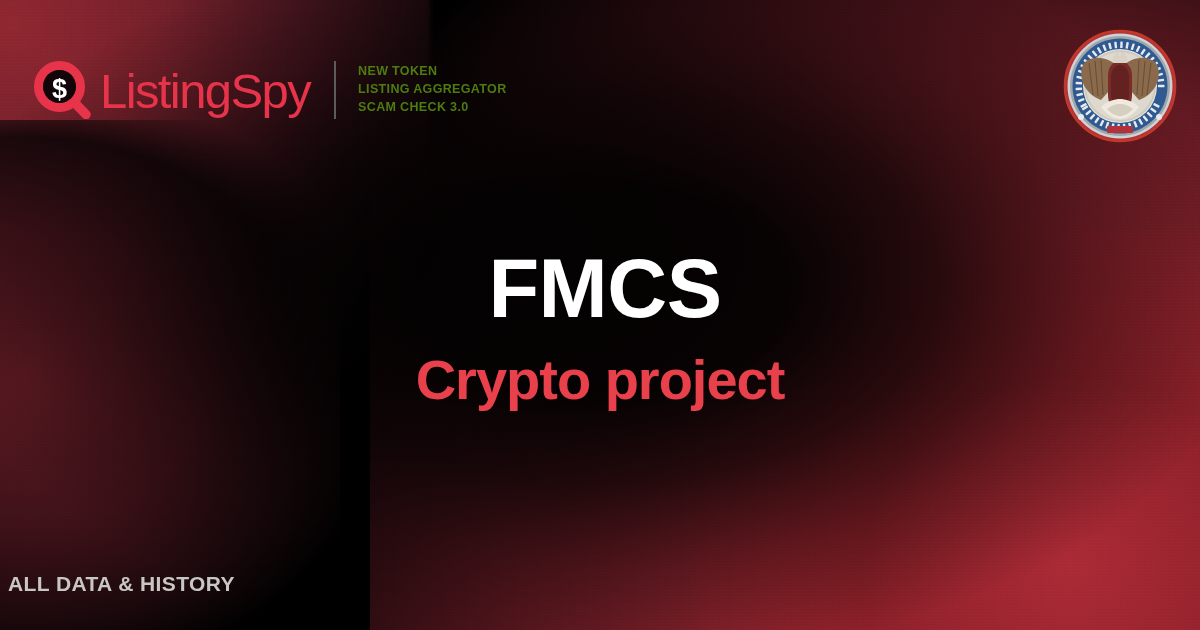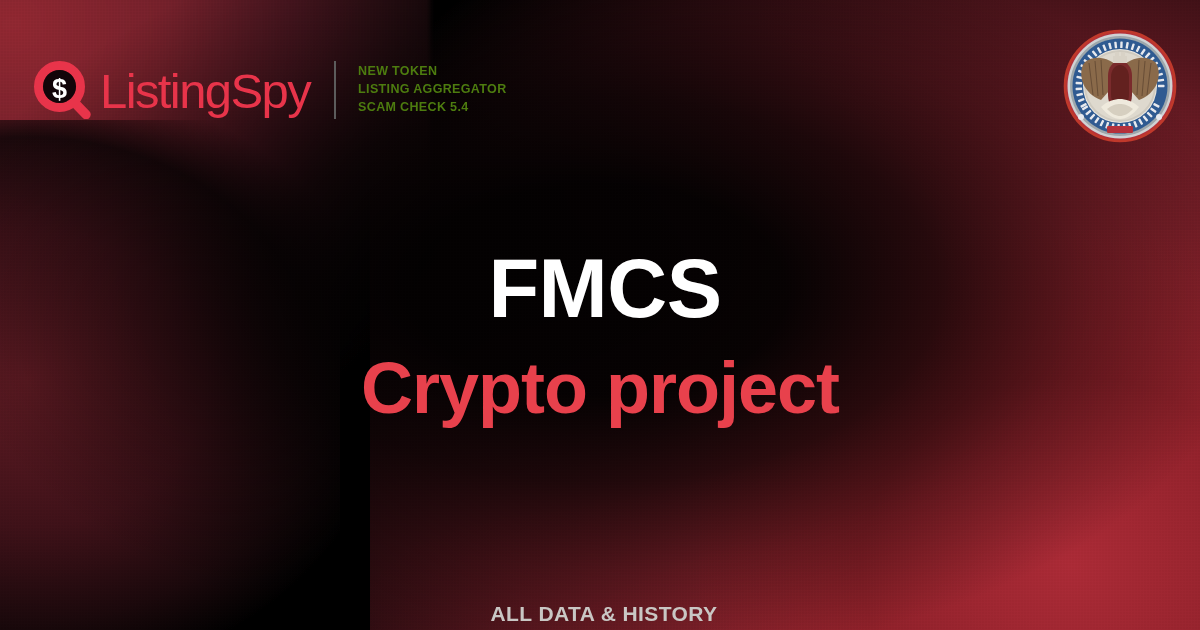--- a/index.html
+++ b/index.html
@@ -173,37 +173,36 @@
   .token-symbol {
     font-size: 83px;
     font-weight: bold;
     color: #ffffff;
     line-height: 1;
     letter-spacing: -0.5px;
     margin: 0;
     padding-left: 10px;
   }
   .token-kind {
-    font-size: 72px;
+    font-size: 56px;
     font-weight: bold;
     color: #e8414c;
     line-height: 1;
     letter-spacing: -1px;
     margin: 22px 0 0 0;
   }
 
   
   .footer {
     position: absolute;
     left: 8px;
     right: 0;
     top: 572px;
-    text-align: center;
+    text-align: left;
     z-index: 5;
-    margin-top: 30px;
   }
   .footer-text {
     font-size: 21px;
     font-weight: bold;
     color: #c9c7c4;
     letter-spacing: 0.4px;
   }
 </style>
 </head>
 <body>
@@ -233,21 +232,21 @@
       <text x="25.5" y="36.5" text-anchor="middle" font-family="'Liberation Sans', sans-serif" font-size="27" font-weight="bold" fill="#ffffff">$</text>
     </svg>
 
     <div class="logo-word">ListingSpy</div>
 
     <div class="divider"></div>
 
     <div class="tagline">
       <div>NEW TOKEN</div>
       <div>LISTING AGGREGATOR</div>
-      <div>SCAM CHECK 5.4</div>
+      <div>SCAM CHECK 3.0</div>
     </div>
   </div>
 
   <svg class="seal" viewBox="0 0 114 114">
     <defs>
       <clipPath id="sealClip">
           <circle cx="57" cy="57" r="55"></circle>
         </clipPath>
     </defs>
     <g clip-path="url(#sealClip)">

